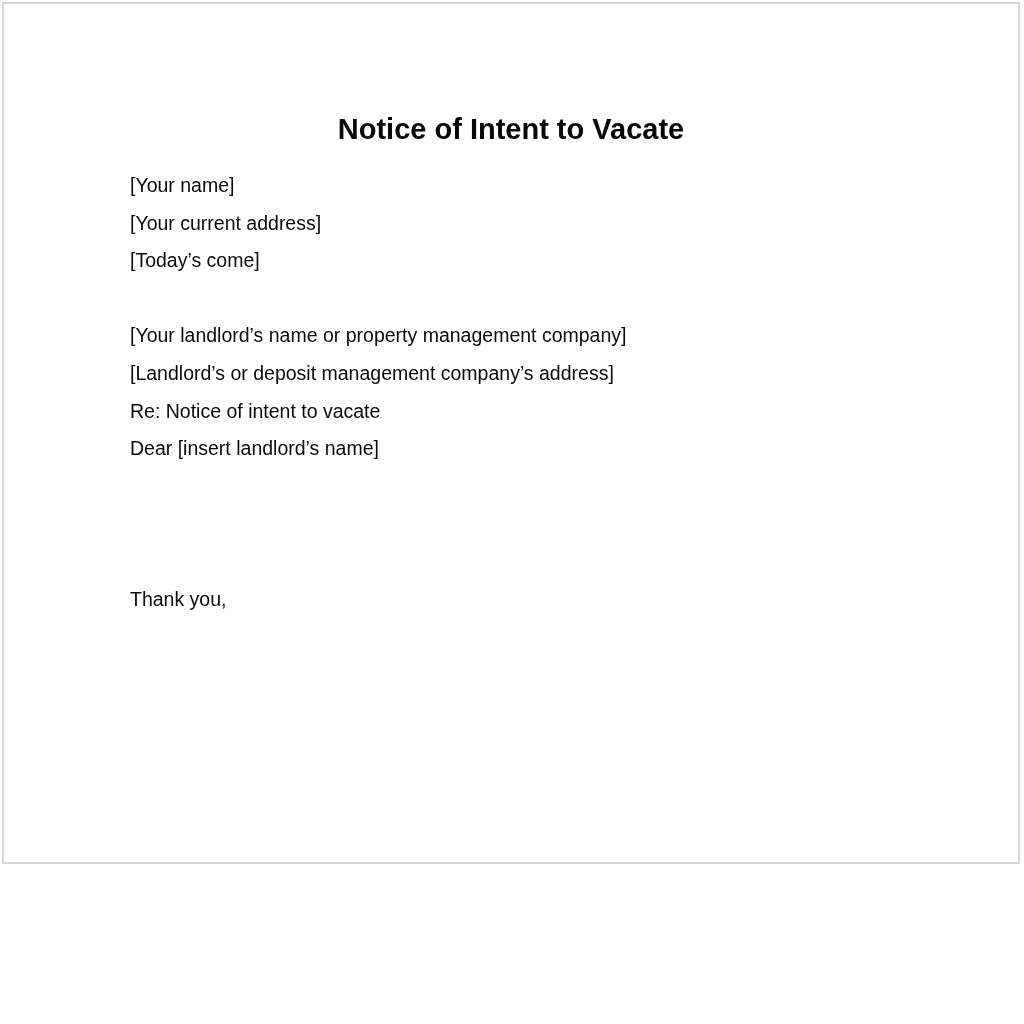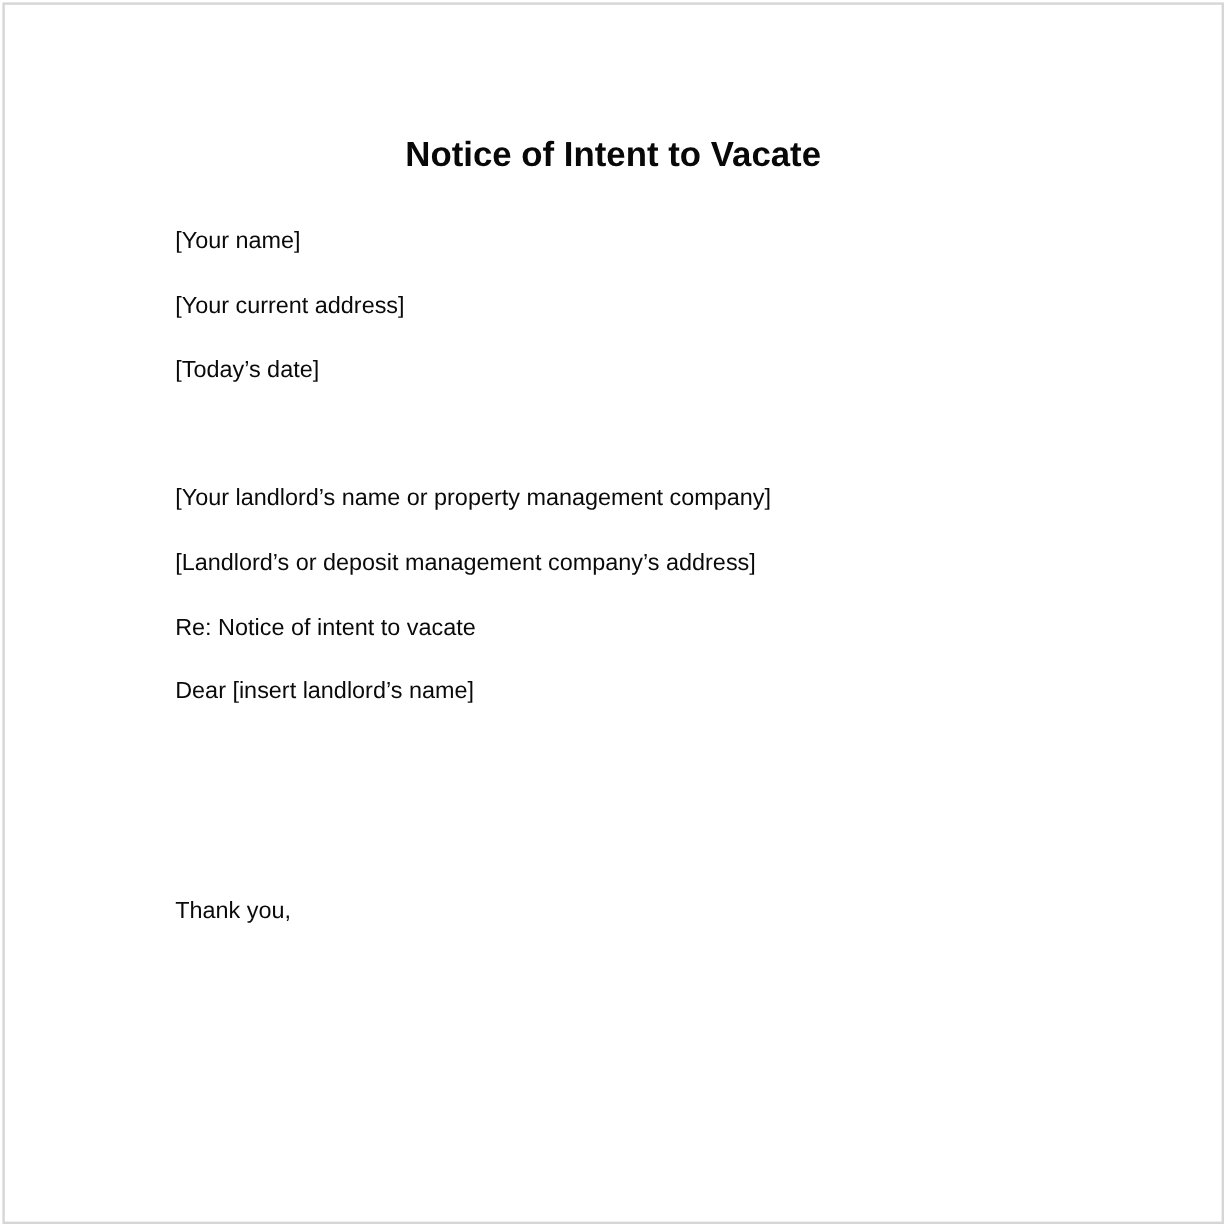--- a/index.html
+++ b/index.html
@@ -13,21 +13,21 @@
       position: relative;
       overflow: hidden;
       font-family: "Liberation Sans", sans-serif;
       color: #0a0a0a;
     }
     .page {
       position: absolute;
       left: 2px;
       top: 2px;
       width: 1018px;
-      height: 1018px;
+      height: 862px;
       border: 2px solid #d6d6d6;
       background: #ffffff;
       box-sizing: border-box;
     }
     .title {
       position: absolute;
       left: 0;
       width: 100%;
       top: 105px;
       text-align: center;
@@ -41,21 +41,21 @@
       position: absolute;
       left: 126px;
       top: 163px;
       width: 774px;
       font-size: 19.5px;
       line-height: 37.6px;
     }
     .line {
       display: block;
       white-space: nowrap;
-      margin: 16px;
+      margin: 0;
     }
     .gap {
       height: 37.6px;
     }
     .para {
       margin: 0;
       text-align: justify;
       text-align-last: left;
       word-spacing: 1px;
     }
@@ -63,21 +63,21 @@
 </head>
 <body>
 
 <div class="page">
   <h1 class="title">Notice of Intent to Vacate</h1>
 
   <div class="content">
     <div>
       <span class="line">[Your name]</span>
       <span class="line">[Your current address]</span>
-      <span class="line">[Today’s date]</span>
+      <span class="line">[Today’s come]</span>
     </div>
 
     <div class="gap"></div>
 
     <div>
       <span class="line">[Your landlord’s name or property management company]</span>
       <span class="line">[Landlord’s or deposit management company’s address]</span>
       <span class="line">Re: Notice of intent to vacate</span>
       <span class="line">Dear [insert landlord’s name]</span>
     </div>

